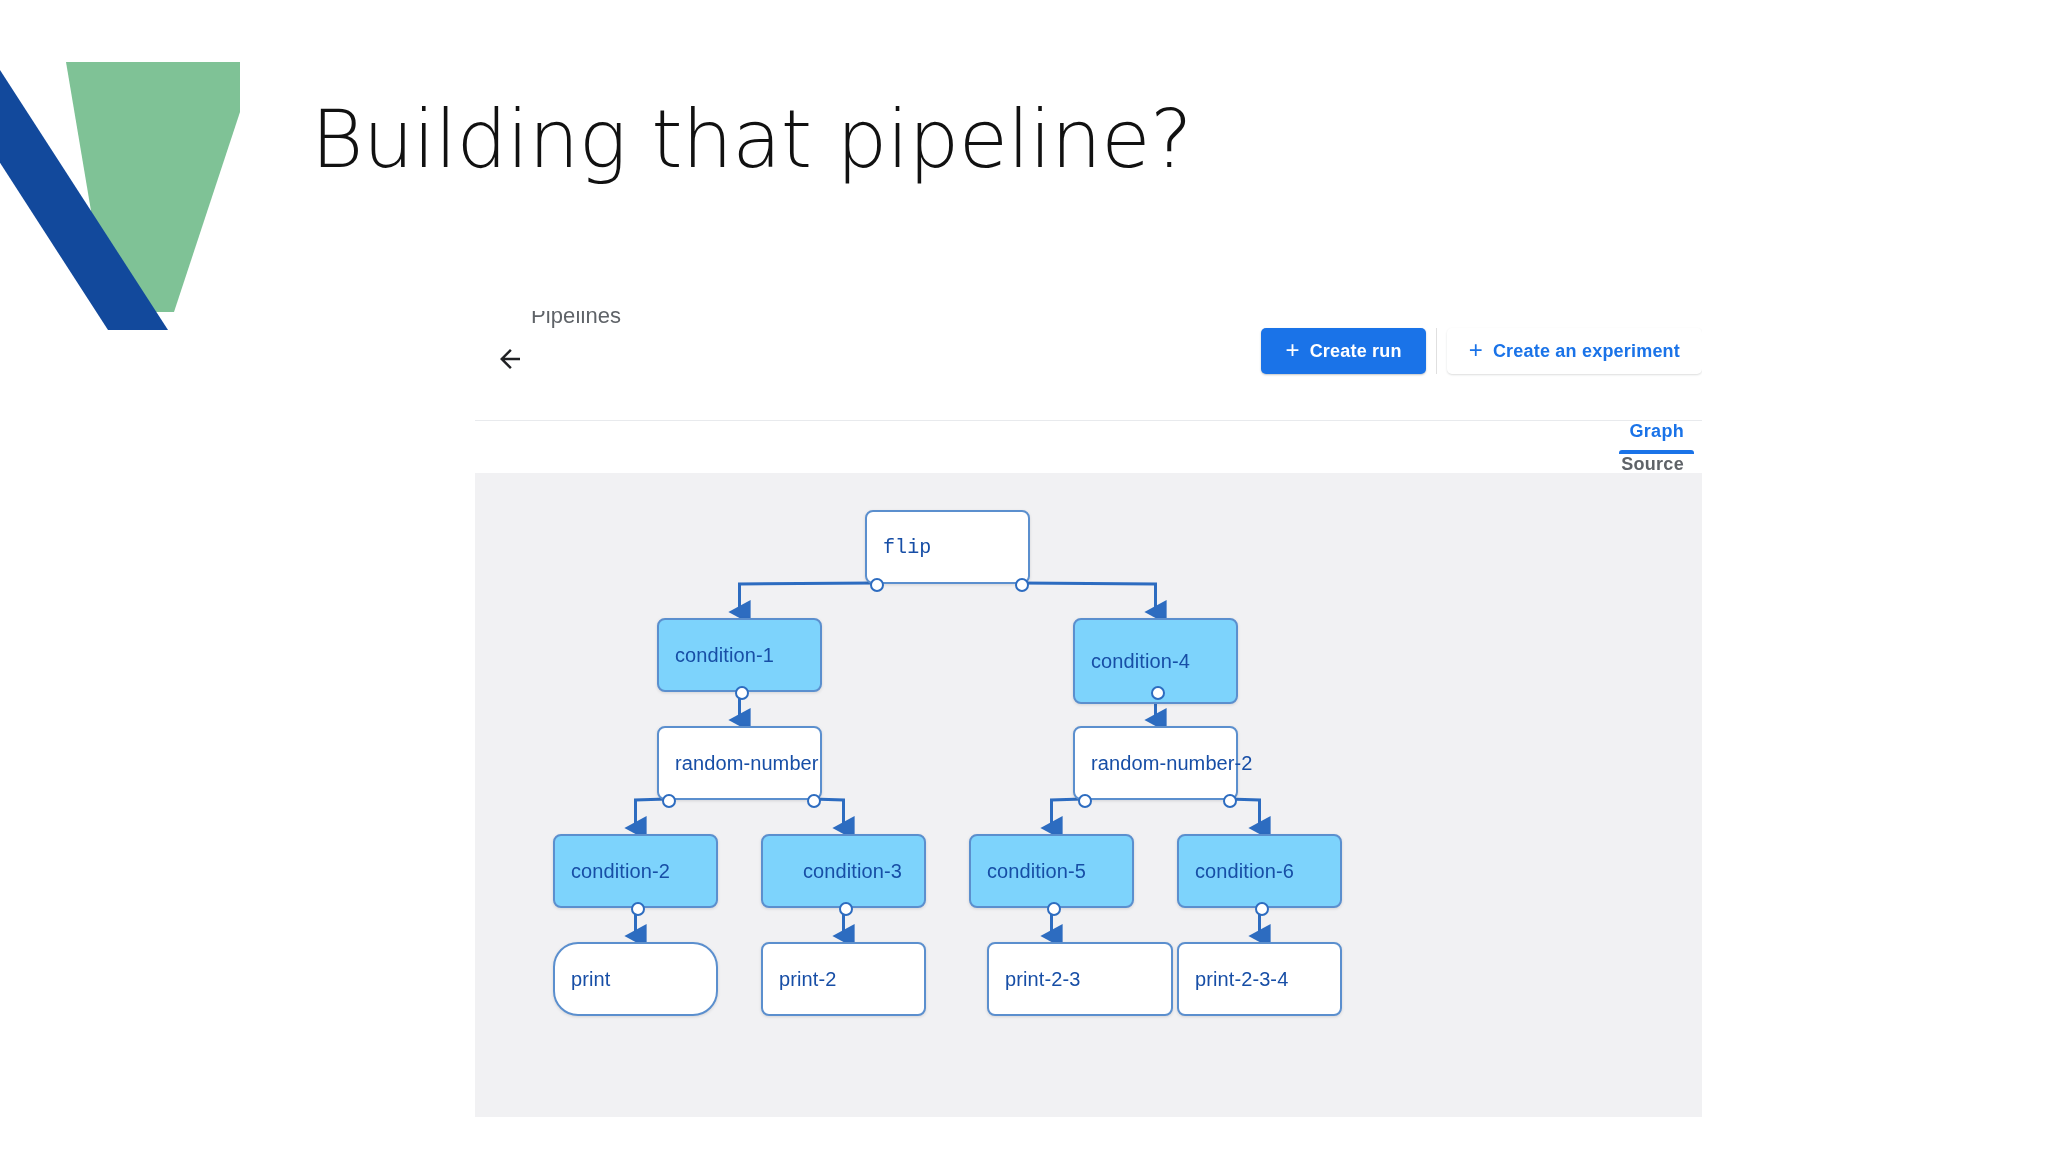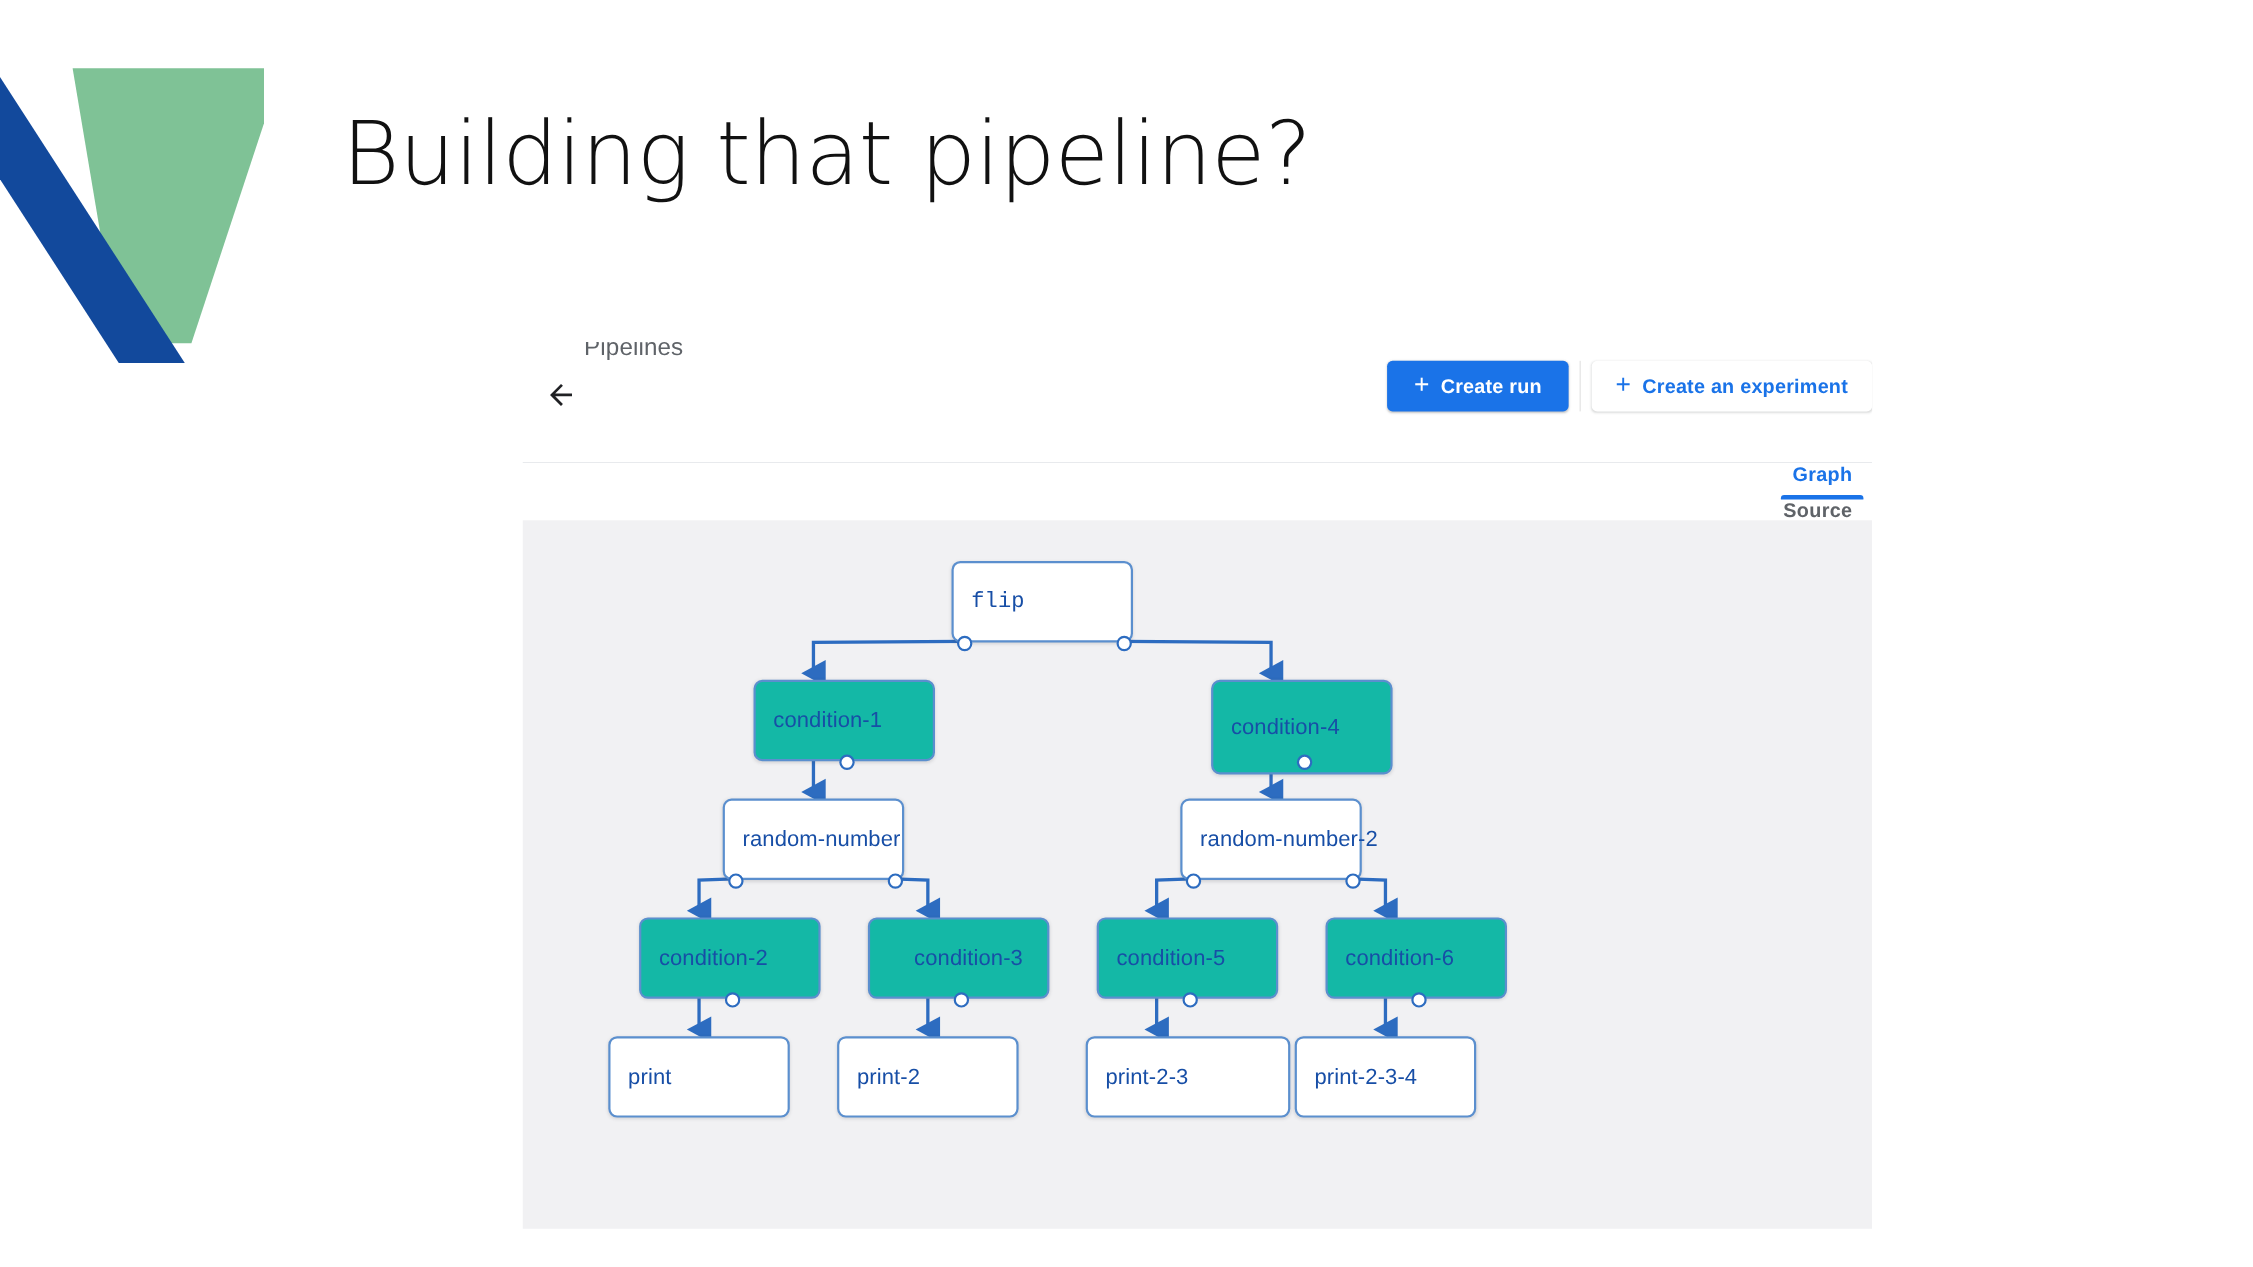--- a/index.html
+++ b/index.html
@@ -203,21 +203,21 @@
     cursor: pointer;
   }
   .node-label {
     font-size: 20px;
     color: #174ea6;
     padding-left: 16px;
     letter-spacing: .1px;
     white-space: nowrap;
   }
   .node.task { background: #ffffff; }
-  .node.condition { background: #14b8a6; margin-left: 28px; }
+  .node.condition { background: #7dd3fc; }
   .port {
     position: absolute;
     width: 14px;
     height: 14px;
     border-radius: 50%;
     background: #ffffff;
     border: 2px solid #2d6cc0;
     box-sizing: border-box;
     cursor: pointer;
   }
@@ -320,21 +320,21 @@
           <div class="port" style="left: 75.5px; top: 66px;"></div>
         </div>
         <div class="node condition" style="left: 494px; top: 361px; width: 165px; height: 74px;">
           <span class="node-label">condition-5</span>
           <div class="port" style="left: 75.5px; top: 66px;"></div>
         </div>
         <div class="node condition" style="left: 702px; top: 361px; width: 165px; height: 74px;">
           <span class="node-label">condition-6</span>
           <div class="port" style="left: 75.5px; top: 66px;"></div>
         </div>
-        <div class="node task" style="left: 78px; top: 469px; width: 165px; height: 74px;">
+        <div class="node task" style="left: 78px; top: 469px; width: 165px; height: 74px; border-radius: 25px;">
           <span class="node-label">print</span>
         </div>
         <div class="node task" style="left: 286px; top: 469px; width: 165px; height: 74px;">
           <span class="node-label">print-2</span>
         </div>
         <div class="node task" style="left: 494px; top: 469px; width: 186px; height: 74px; margin-left: 18px;">
           <span class="node-label">print-2-3</span>
         </div>
         <div class="node task" style="left: 702px; top: 469px; width: 165px; height: 74px;">
           <span class="node-label">print-2-3-4</span>

